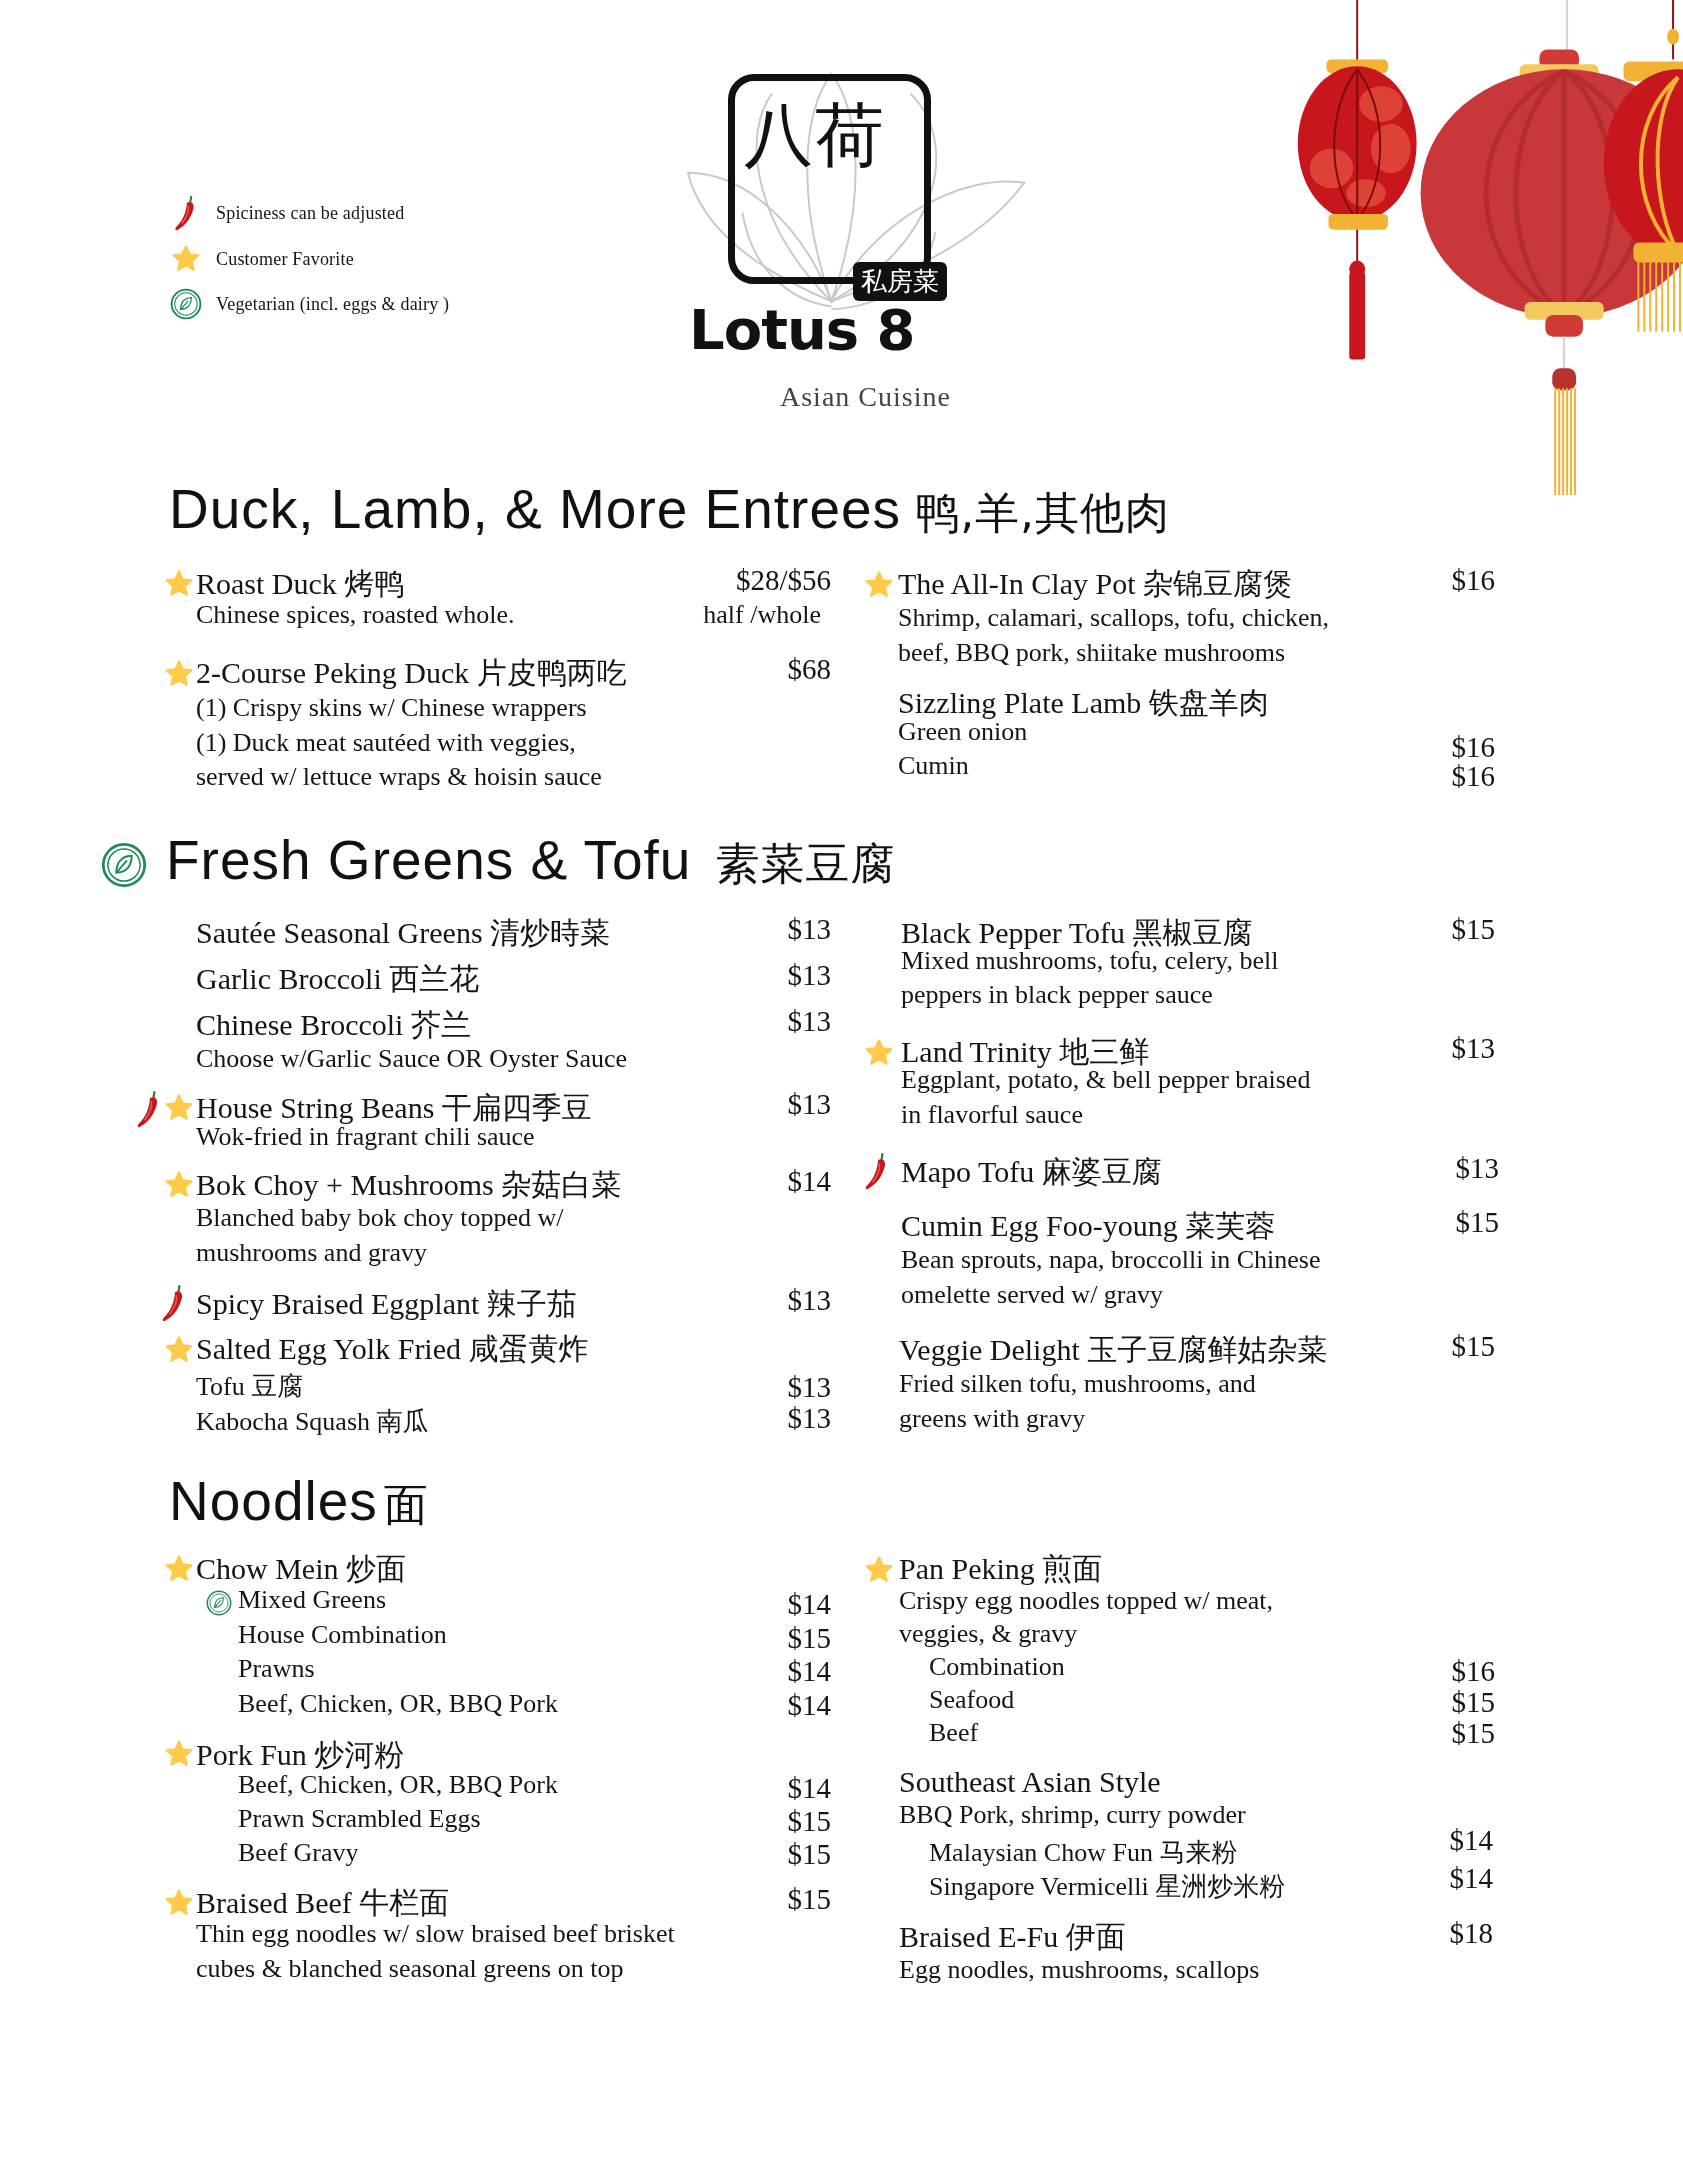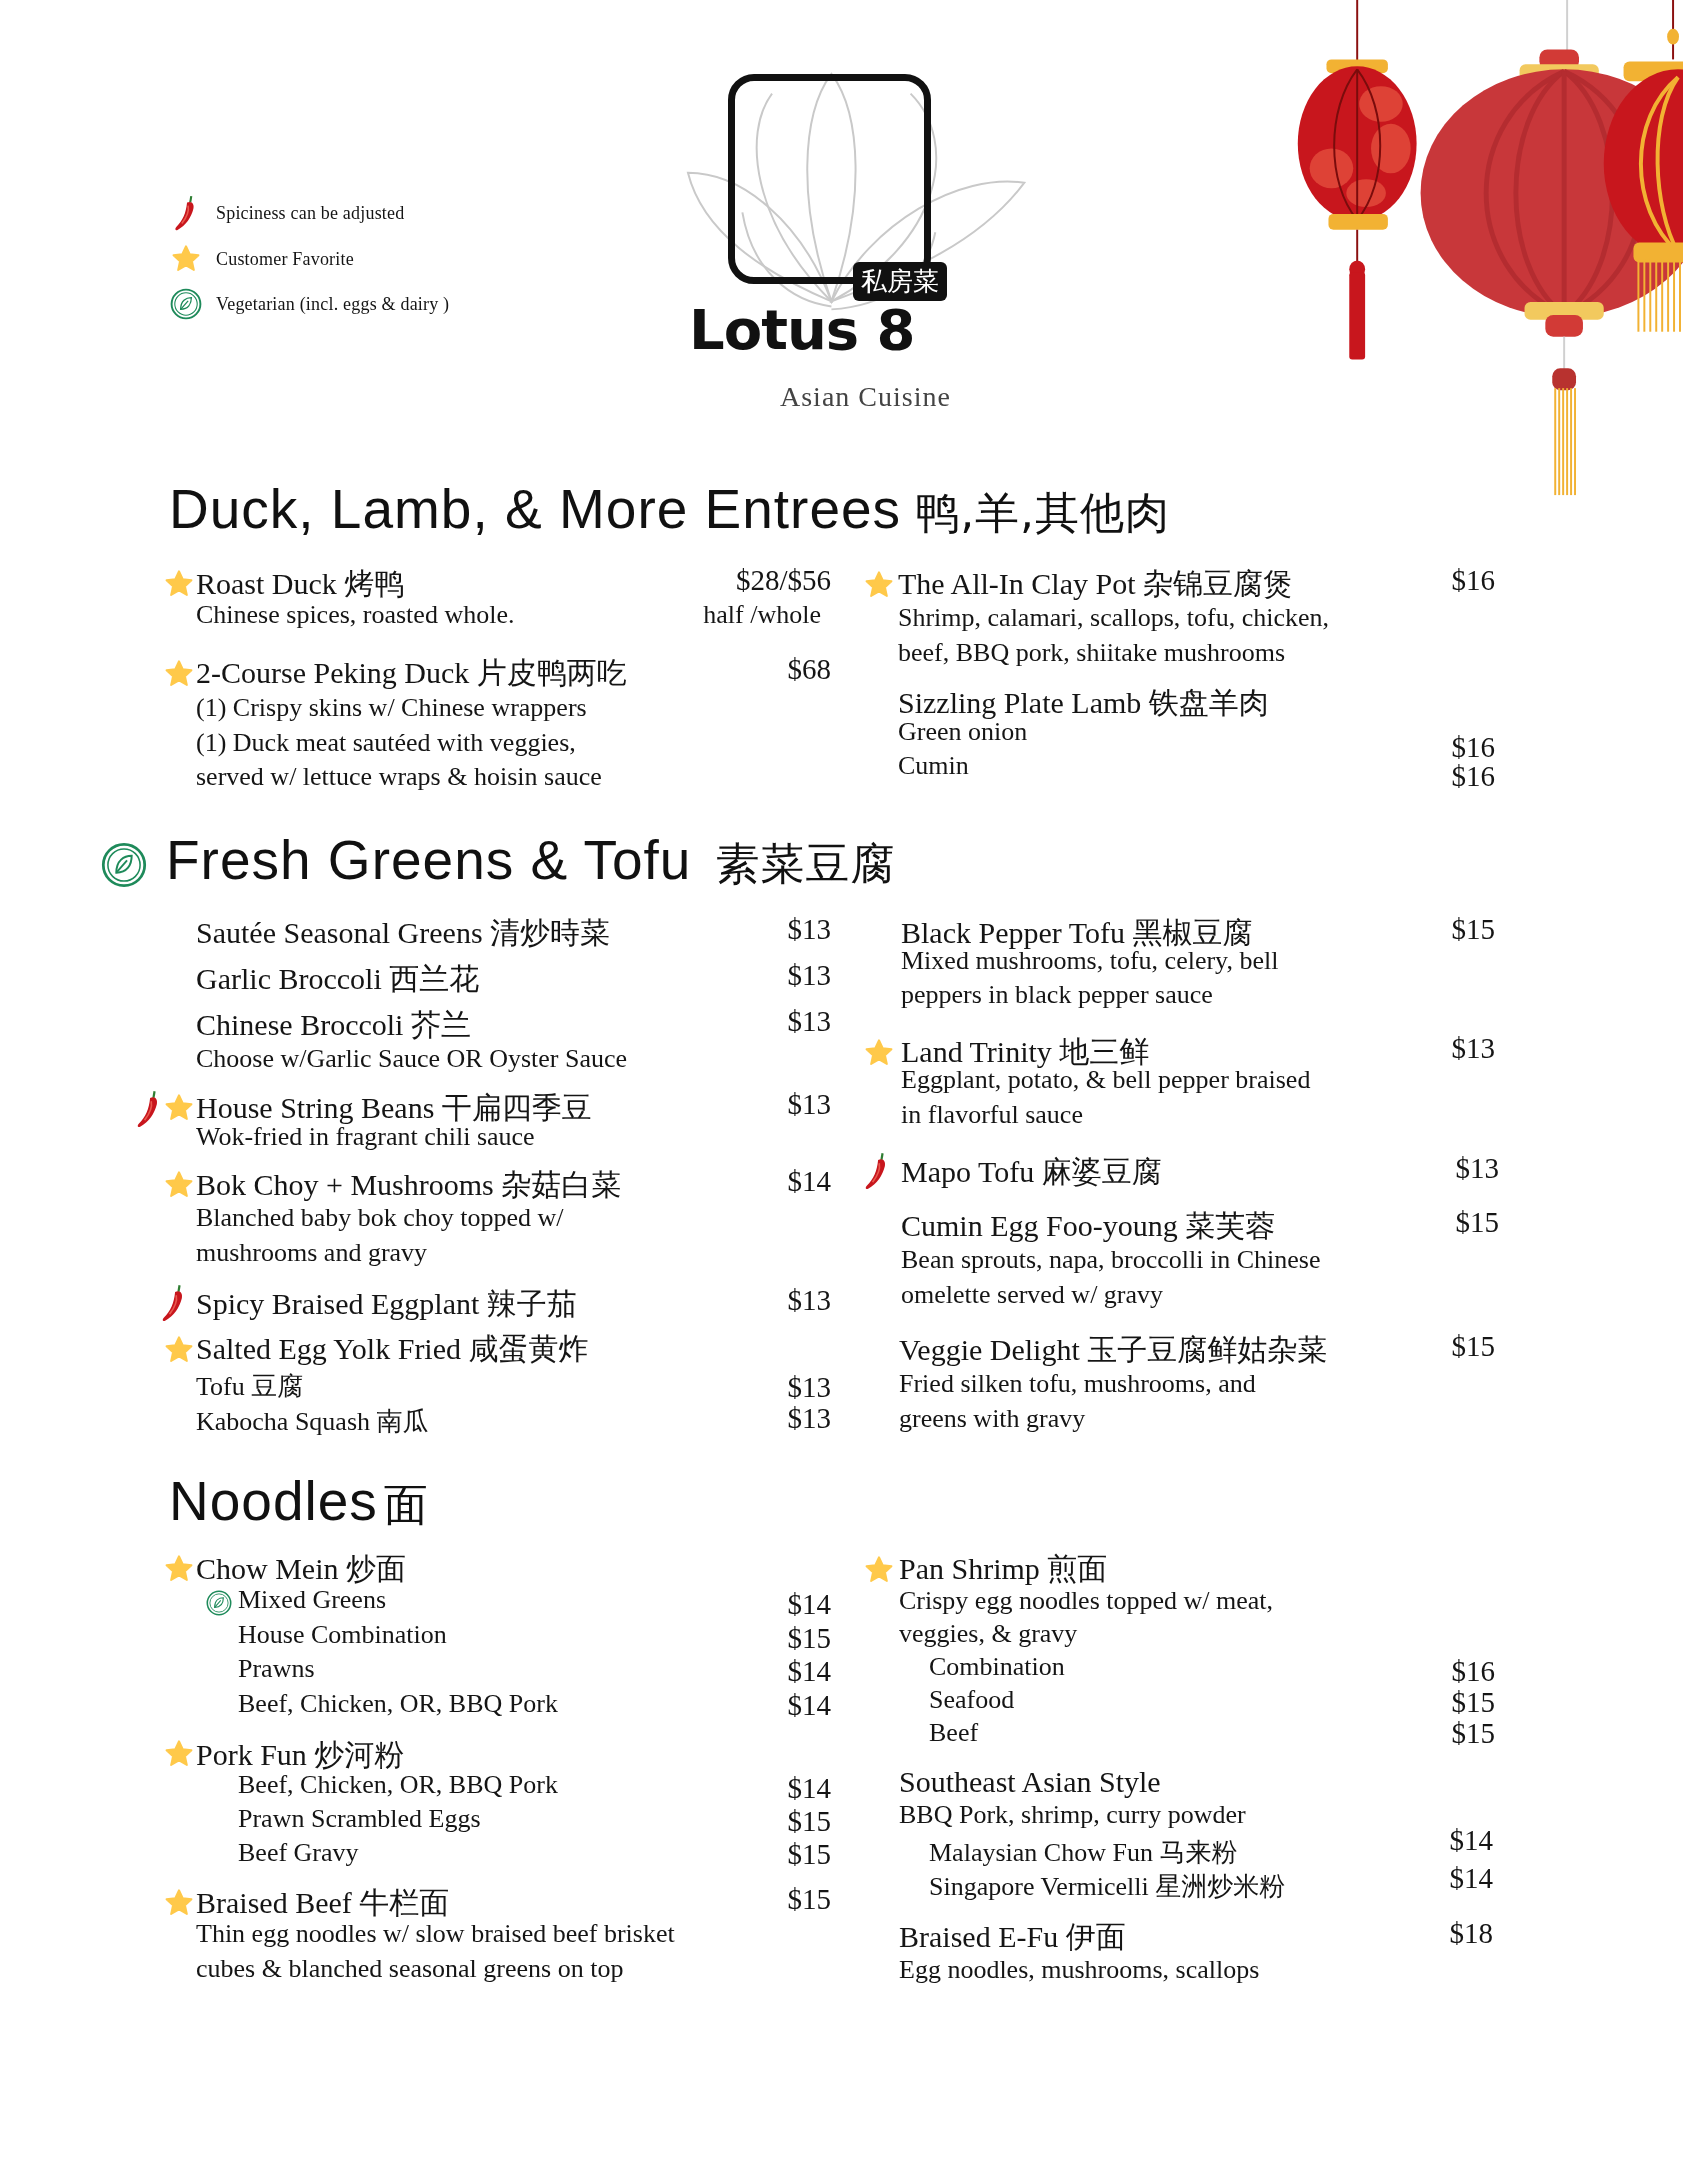--- a/index.html
+++ b/index.html
@@ -76,20 +76,21 @@
       <path d="M150 250 C80 220 20 180 5 120 C60 120 120 170 150 250 Z"></path>
       <path d="M150 250 C230 220 300 190 345 130 C280 120 190 170 150 250 Z"></path>
       <path d="M90 40 C60 80 70 170 150 250"></path>
       <path d="M230 40 C280 90 260 190 150 250"></path>
       <path d="M60 160 C70 220 110 250 150 255"></path>
       <path d="M255 180 C245 230 200 255 150 258"></path>
     </g>
   </svg>
   <div class="logo-box"></div>
   <div class="logo-chars">
+    <div>八荷</div>
   </div>
   <div class="logo-tag">私房菜</div>
   <div class="logo-name">Lotus 8</div>
   <div class="logo-sub">Asian Cuisine</div>
 </div>
 
 <svg class="lanterns" viewBox="0 0 415 510">
   <line x1="298" y1="0" x2="298" y2="55" stroke="#d0d0d0" stroke-width="2"></line>
 
   <rect x="270" y="50" width="40" height="20" rx="8" fill="#d23a36"></rect>
@@ -304,21 +305,21 @@
     <use href="#sym-star"></use>
   </svg>
 <div class="line name" style="left:196px;top:1883px;">Braised Beef  牛栏面</div>
 <div class="price" style="right:852px;top:1883px;">$15</div>
 <div class="line desc" style="left:196px;top:1919px;">Thin egg noodles w/ slow braised beef brisket</div>
 <div class="line desc" style="left:196px;top:1954px;">cubes &amp;  blanched seasonal greens on top</div>
 
 <svg class="badge" style="left:864px;top:1555px;" viewBox="0 0 30 30" width="30" height="30">
     <use href="#sym-star"></use>
   </svg>
-<div class="line name" style="left:899px;top:1549px;">Pan Shrimp   煎面</div>
+<div class="line name" style="left:899px;top:1549px;">Pan Peking   煎面</div>
 <div class="line desc" style="left:899px;top:1586px;">Crispy egg noodles topped w/ meat,</div>
 <div class="line desc" style="left:899px;top:1619px;">veggies, &amp; gravy</div>
 <div class="line sub" style="left:929px;top:1652px;">Combination</div>
 <div class="price" style="right:188px;top:1655px;">$16</div>
 <div class="line sub" style="left:929px;top:1685px;">Seafood</div>
 <div class="price" style="right:188px;top:1686px;">$15</div>
 <div class="line sub" style="left:929px;top:1718px;">Beef</div>
 <div class="price" style="right:188px;top:1717px;">$15</div>
 
 <div class="line name" style="left:899px;top:1765px;">Southeast Asian Style</div>

